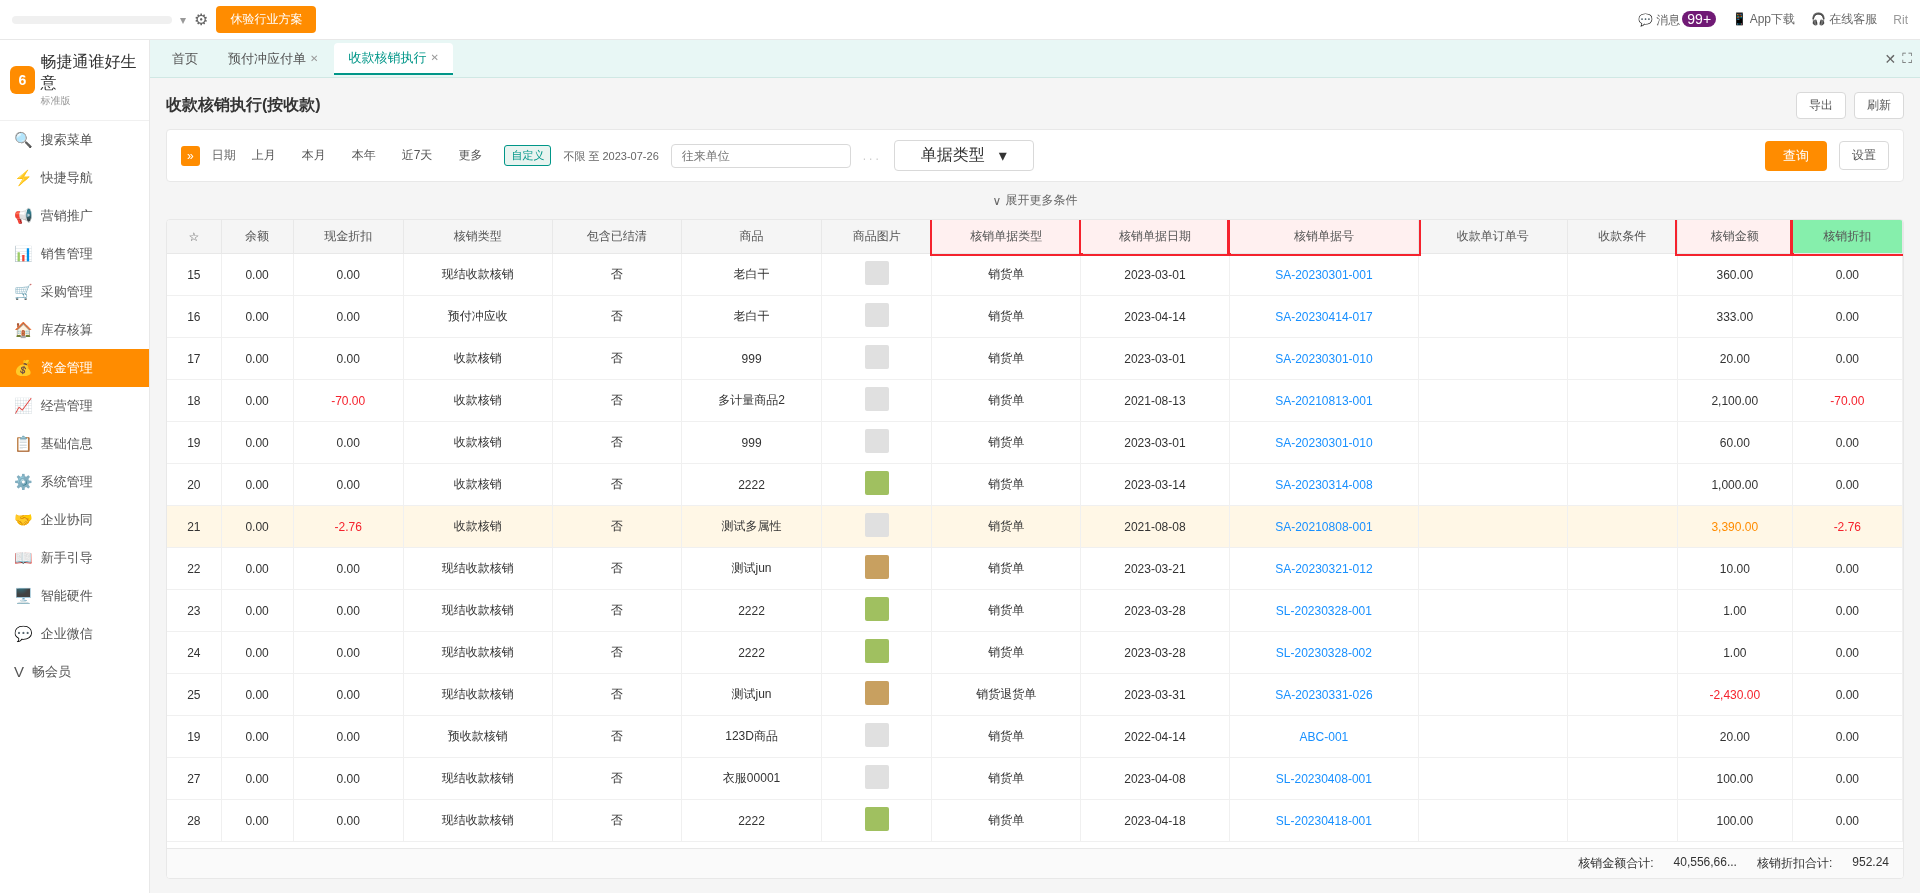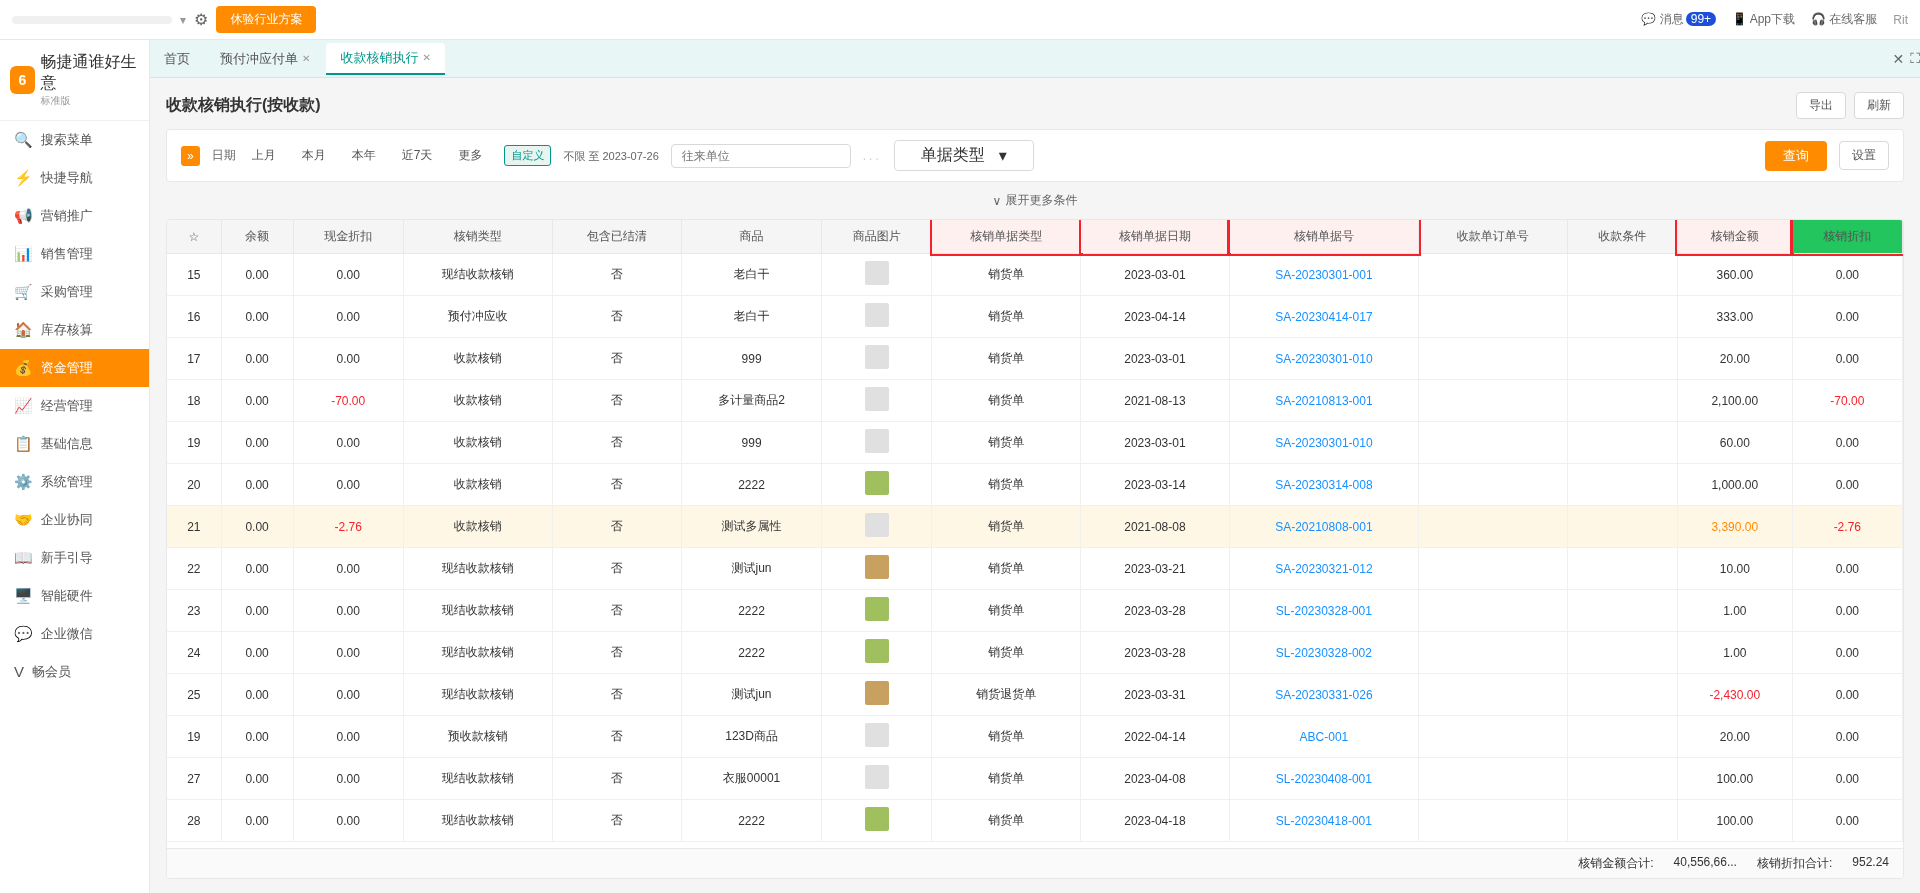--- a/index.html
+++ b/index.html
@@ -9,41 +9,41 @@
     .top-bar {
       display: flex; align-items: center; height: 40px;
       background: #fff; border-bottom: 1px solid #e8e8e8;
       padding: 0 12px; gap: 8px;
     }
     .top-bar-search { background: #f0f0f0; border-radius: 4px; padding: 4px 12px; color: #999; flex: 0 0 160px; font-size: 12px; }
     .top-bar-chevron { color: #999; }
     .top-bar-gear { color: #666; font-size: 16px; cursor: pointer; }
     .top-bar-btn { background: #ff8c00; color: #fff; border: none; border-radius: 4px; padding: 5px 14px; cursor: pointer; font-size: 12px; }
     .top-bar-right { margin-left: auto; display: flex; align-items: center; gap: 16px; color: #666; font-size: 12px; }
-    .badge-red { background: #1d4ed8; color: #fff; border-radius: 10px; padding: 0 5px; font-size: 12px; margin-left: 2px; }
+    .badge-red { background: #701a75; color: #fff; border-radius: 10px; padding: 0 5px; font-size: 14px; margin-left: 2px; }
     .top-bar-user { color: #999; }
 
     
     .main-layout { display: flex; height: calc(893px - 40px); }
 
     
     .sidebar { width: 150px; background: #fff; border-right: 1px solid #e8e8e8; display: flex; flex-direction: column; overflow-y: auto; }
     .sidebar-logo { padding: 12px 10px; display: flex; align-items: center; gap: 6px; border-bottom: 1px solid #f0f0f0; }
     .sidebar-logo-icon { width: 28px; height: 28px; background: #ff8c00; border-radius: 6px; display: flex; align-items: center; justify-content: center; color: #fff; font-size: 14px; font-weight: bold; }
     .sidebar-logo-text { font-size: 16px; color: #333; line-height: 1.3; }
     .sidebar-edition { font-size: 10px; color: #999; }
     .sidebar-item { display: flex; align-items: center; gap: 8px; padding: 10px 14px; cursor: pointer; color: #555; font-size: 13px; }
     .sidebar-item.active { background: #ff8c00; color: #fff; border-radius: 0; }
     .sidebar-item .icon { font-size: 15px; }
 
     
     .content-area { flex: 1; display: flex; flex-direction: column; overflow: hidden; }
 
     
-    .tab-bar { display: flex; align-items: center; background: #e8f7f5; height: 38px; border-bottom: 1px solid #d0e8e4; padding: 0 0; gap: 2px; }
+    .tab-bar { display: flex; align-items: center; background: #e8f7f5; height: 38px; border-bottom: 1px solid #d0e8e4; padding: 0 8px; gap: 2px; }
     .tab { display: flex; align-items: center; gap: 4px; padding: 6px 14px; cursor: pointer; font-size: 13px; color: #555; border-radius: 4px 4px 0 0; }
     .tab.active { background: #fff; color: #009688; border-bottom: 2px solid #009688; font-weight: 500; }
     .tab .close-icon { color: #999; font-size: 10px; cursor: pointer; }
     .tab-home { color: #555; padding: 6px 14px; cursor: pointer; font-size: 13px; }
     .tab-right { margin-left: auto; display: flex; gap: 6px; }
     .tab-close-btn, .tab-expand-btn { background: none; border: none; cursor: pointer; color: #666; font-size: 14px; }
 
     
     .page-content { flex: 1; overflow: hidden; padding: 14px 16px; background: #f5f5f5; display: flex; flex-direction: column; gap: 10px; }
     .page-title { font-size: 16px; font-weight: 600; color: #333; display: flex; align-items: center; justify-content: space-between; }
@@ -251,21 +251,21 @@
                 <th>核销类型</th>
                 <th>包含已结清</th>
                 <th>商品</th>
                 <th>商品图片</th>
                 <th style="background:#fff0f0; outline: 2px solid #f5222d; z-index:2; position:relative;">核销单据类型</th>
                 <th style="background:#fff0f0; outline: 2px solid #f5222d; z-index:2; position:relative;">核销单据日期</th>
                 <th style="background:#fff0f0; outline: 2px solid #f5222d; z-index:2; position:relative;">核销单据号</th>
                 <th>收款单订单号</th>
                 <th>收款条件</th>
                 <th style="background:#fff0f0; outline: 2px solid #f5222d; z-index:2; position:relative;">核销金额</th>
-                <th style="background:#22c55e; outline: 2px solid #f5222d; z-index:2; position:relative;">核销折扣</th>
+                <th style="background:#86efac; outline: 2px solid #f5222d; z-index:2; position:relative;">核销折扣</th>
               </tr>
             </thead>
             <tbody id="table-body">
             <tr>
                   <td>15</td>
                   <td>0.00</td>
                   <td>0.00</td>
                   <td>现结收款核销</td>
                   <td>否</td>
                   <td>老白干</td>

